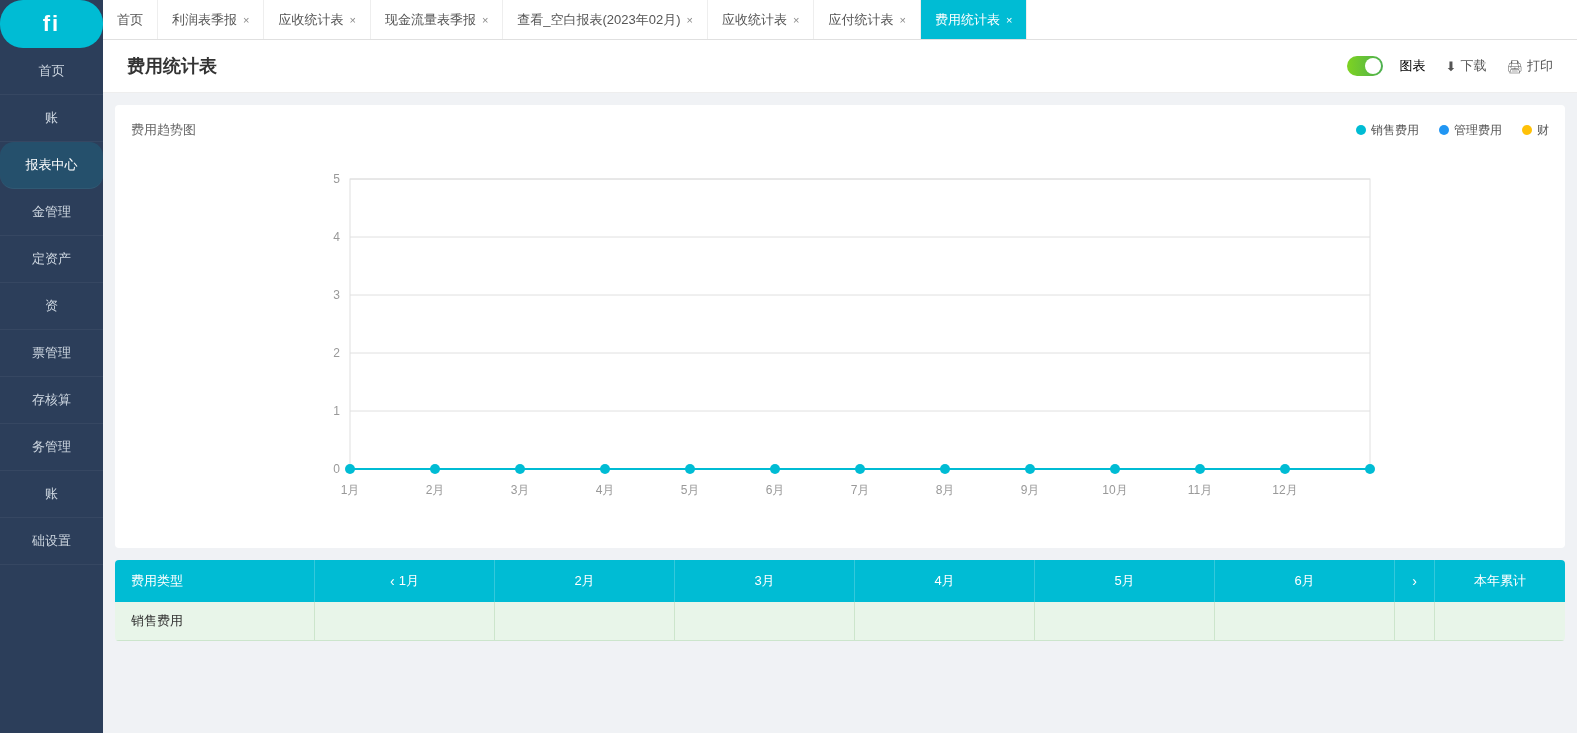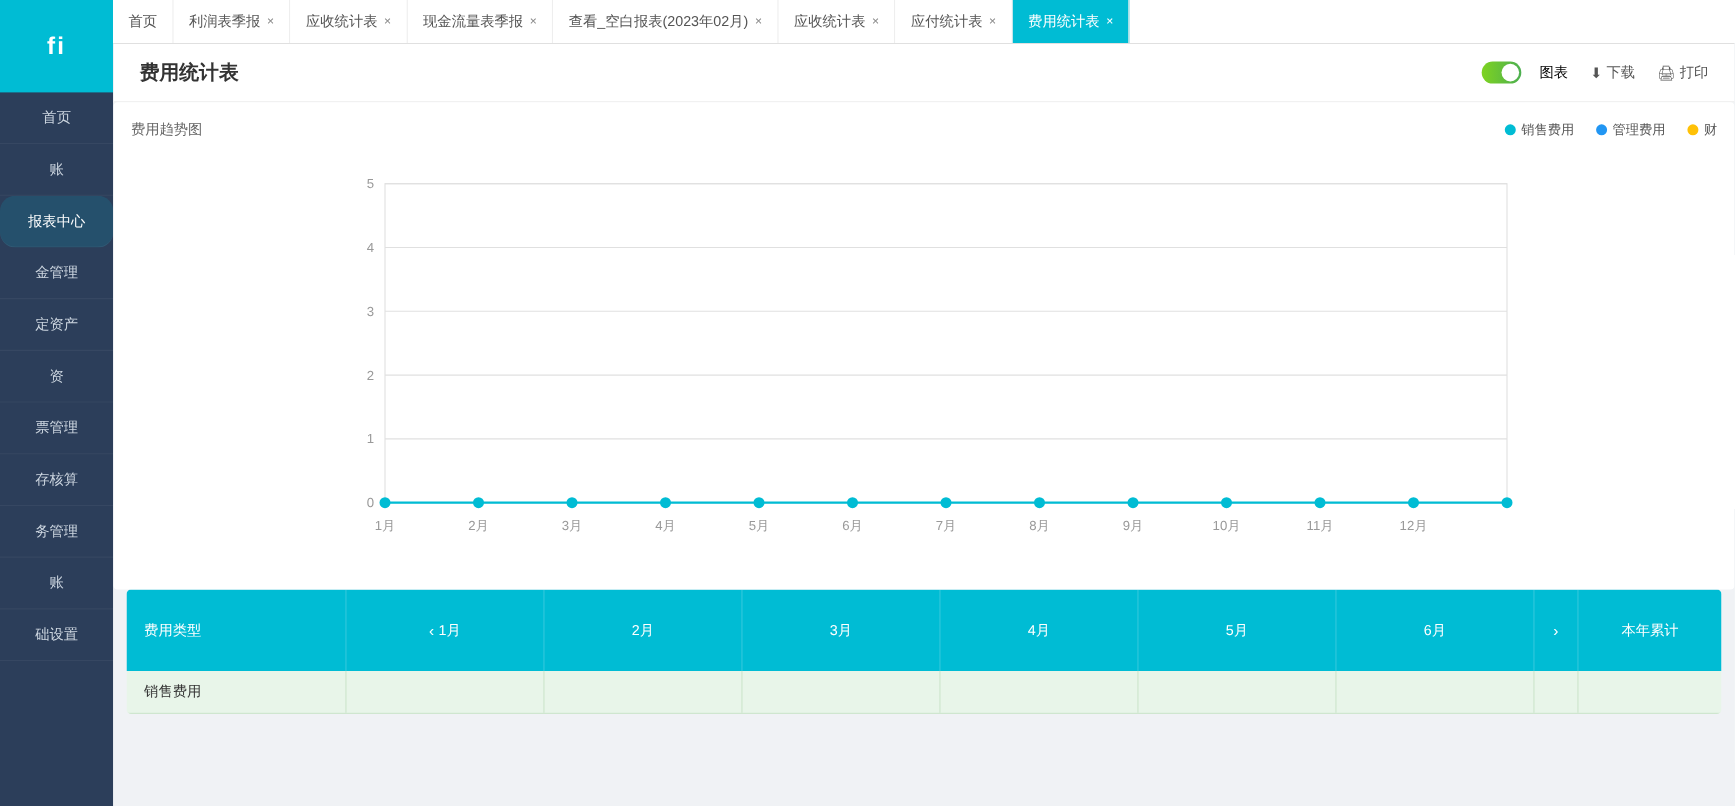--- a/index.html
+++ b/index.html
@@ -10,28 +10,29 @@
       width: 103px;
       background: #2c3e5a;
       display: flex;
       flex-direction: column;
       flex-shrink: 0;
       height: 100%;
       overflow: hidden;
     }
     .sidebar-logo {
       background: #00bcd4;
-      height: 84px;
+      height: 48px;
       display: flex;
       align-items: center;
       justify-content: center;
       color: white;
       font-size: 22px;
       font-weight: bold;
       letter-spacing: 2px;
+      border-radius: 23px;
     }
     .sidebar-item {
       color: #cdd6e0;
       padding: 14px 0;
       text-align: center;
       font-size: 13px;
       cursor: pointer;
       border-bottom: 1px solid rgba(255,255,255,0.05);
     }
     .sidebar-item.active { background: rgba(0,188,212,0.15); color: #fff; border-radius: 14px; }
@@ -135,21 +136,21 @@
       align-items: center;
       gap: 4px;
       color: #555;
       cursor: pointer;
       font-size: 13px;
     }
 
     
     .chart-section {
       background: #fff;
-      margin: 0;
+      margin: 12px;
       padding: 16px;
       border-radius: 4px;
     }
     .chart-header {
       display: flex;
       align-items: center;
       justify-content: space-between;
       margin-bottom: 10px;
     }
     .chart-title {
@@ -187,21 +188,21 @@
       overflow: hidden;
     }
     .table-header-row {
       background: #00bcd4;
       display: grid;
       grid-template-columns: 200px 1fr 1fr 1fr 1fr 1fr 1fr 40px 130px;
       color: white;
       font-size: 13px;
     }
     .th-cell {
-      padding: 28px 10px;
+      padding: 12px 10px;
       text-align: right;
       border-right: 1px solid rgba(255,255,255,0.2);
       display: flex;
       align-items: center;
       justify-content: center;
       gap: 4px;
     }
     .th-cell:last-child { border-right: none; }
     .th-cell.left { justify-content: flex-start; padding-left: 16px; }
     .nav-arrow {

